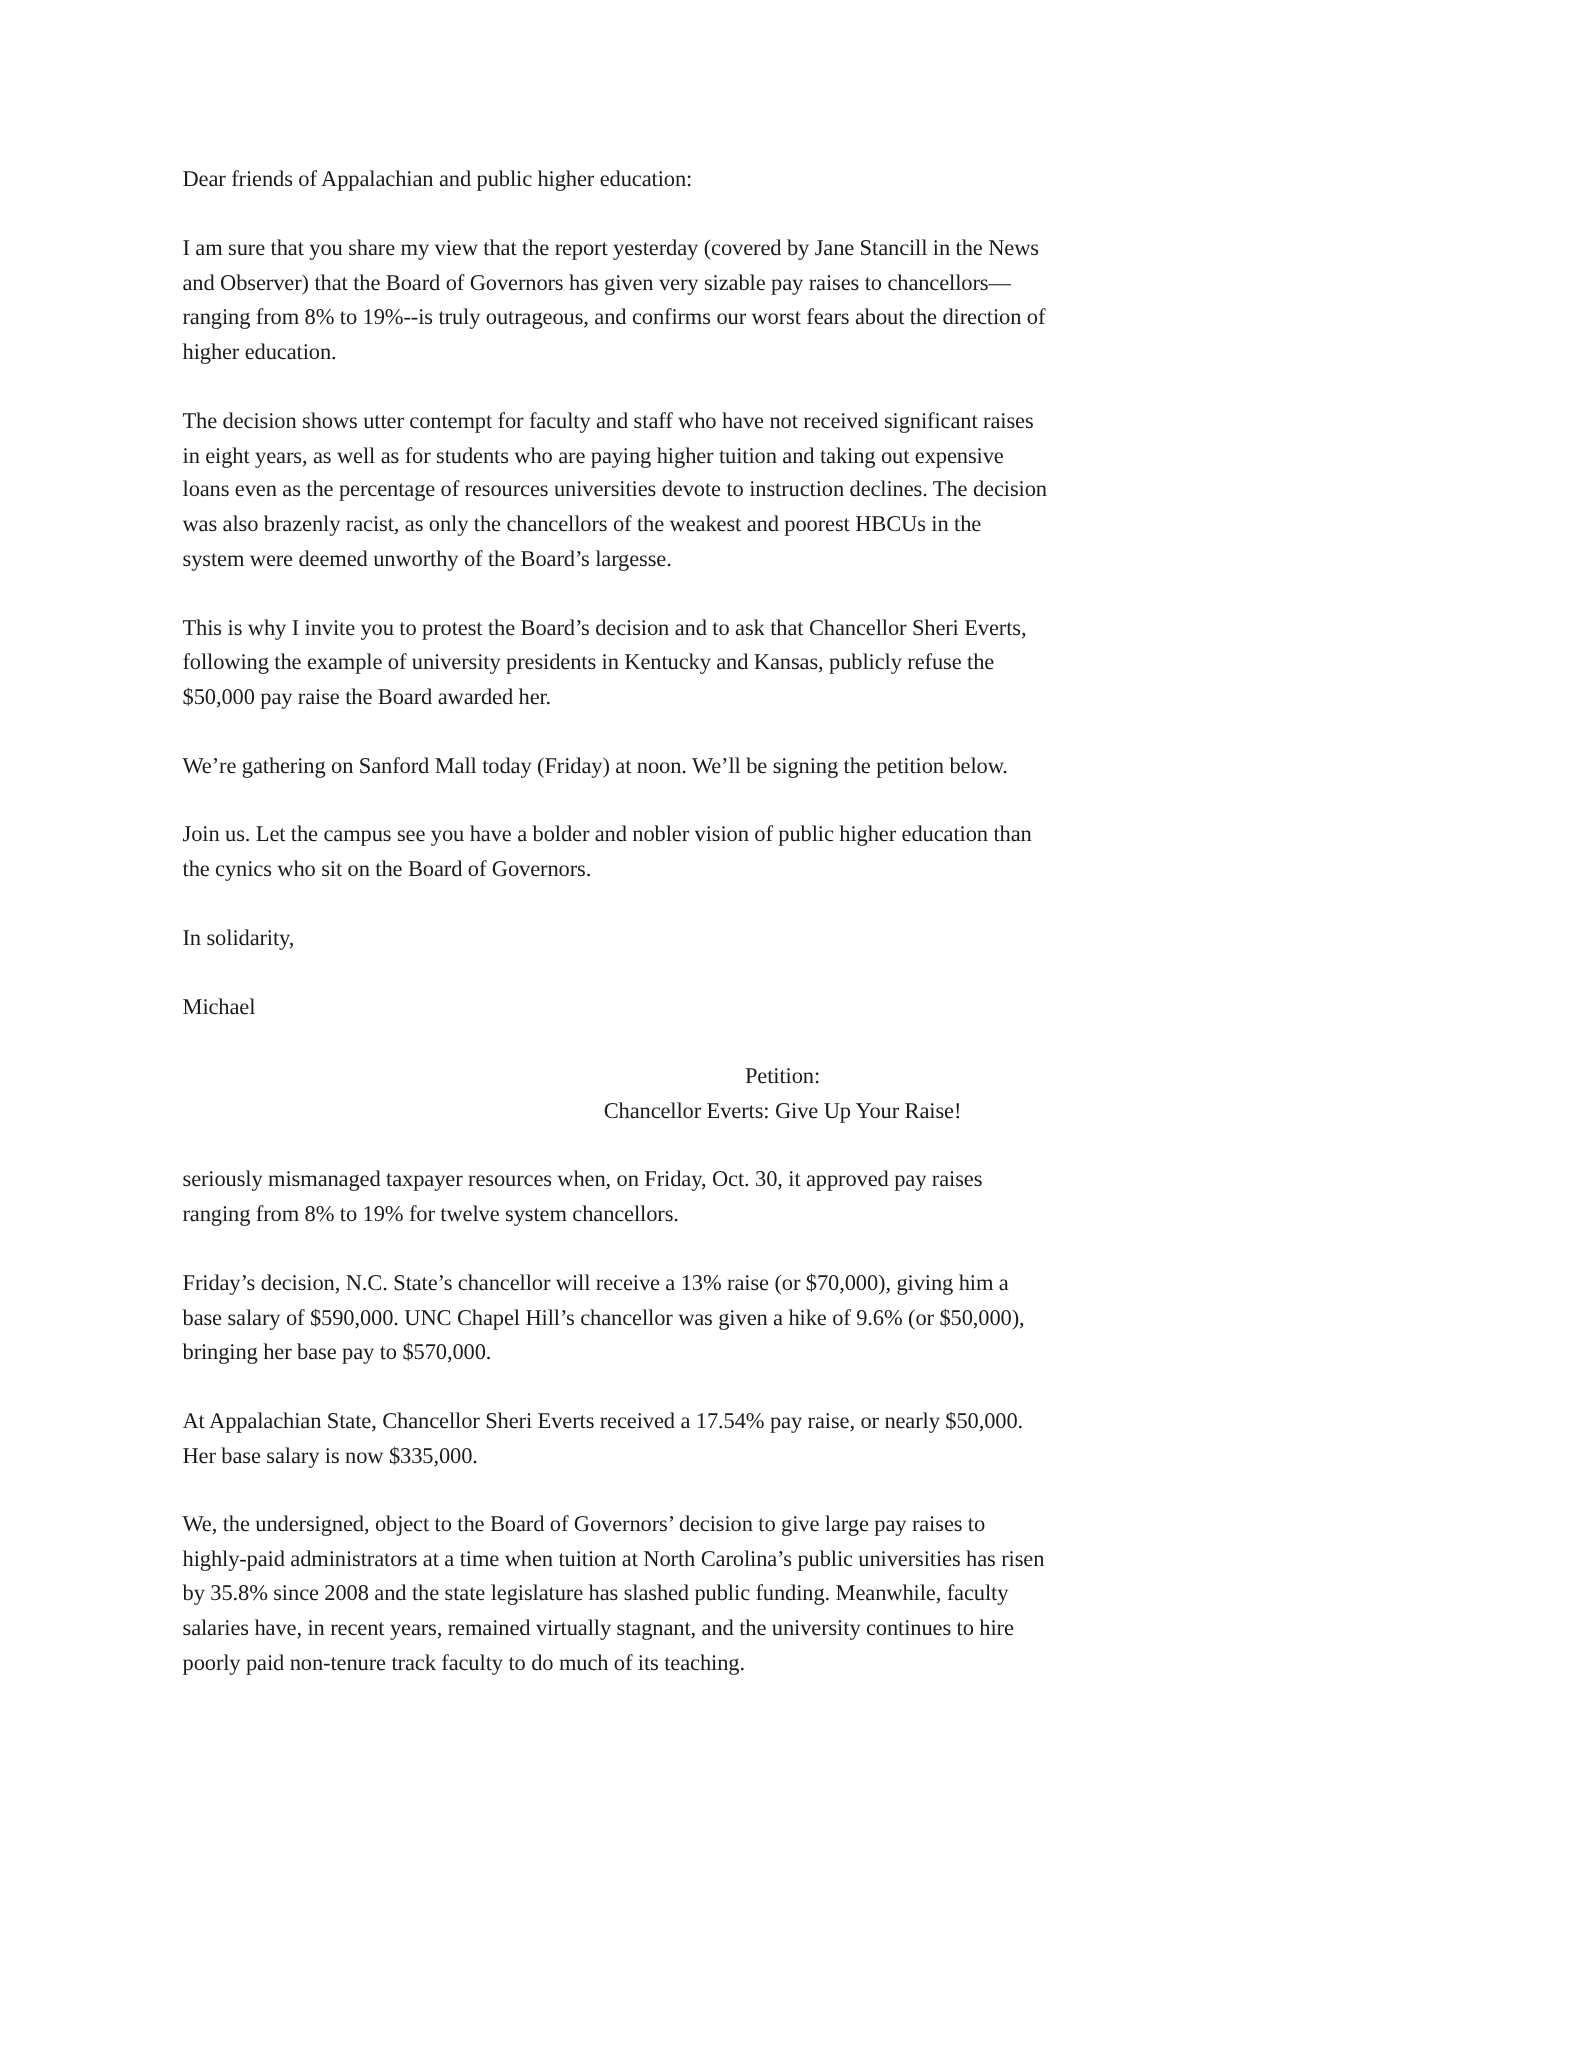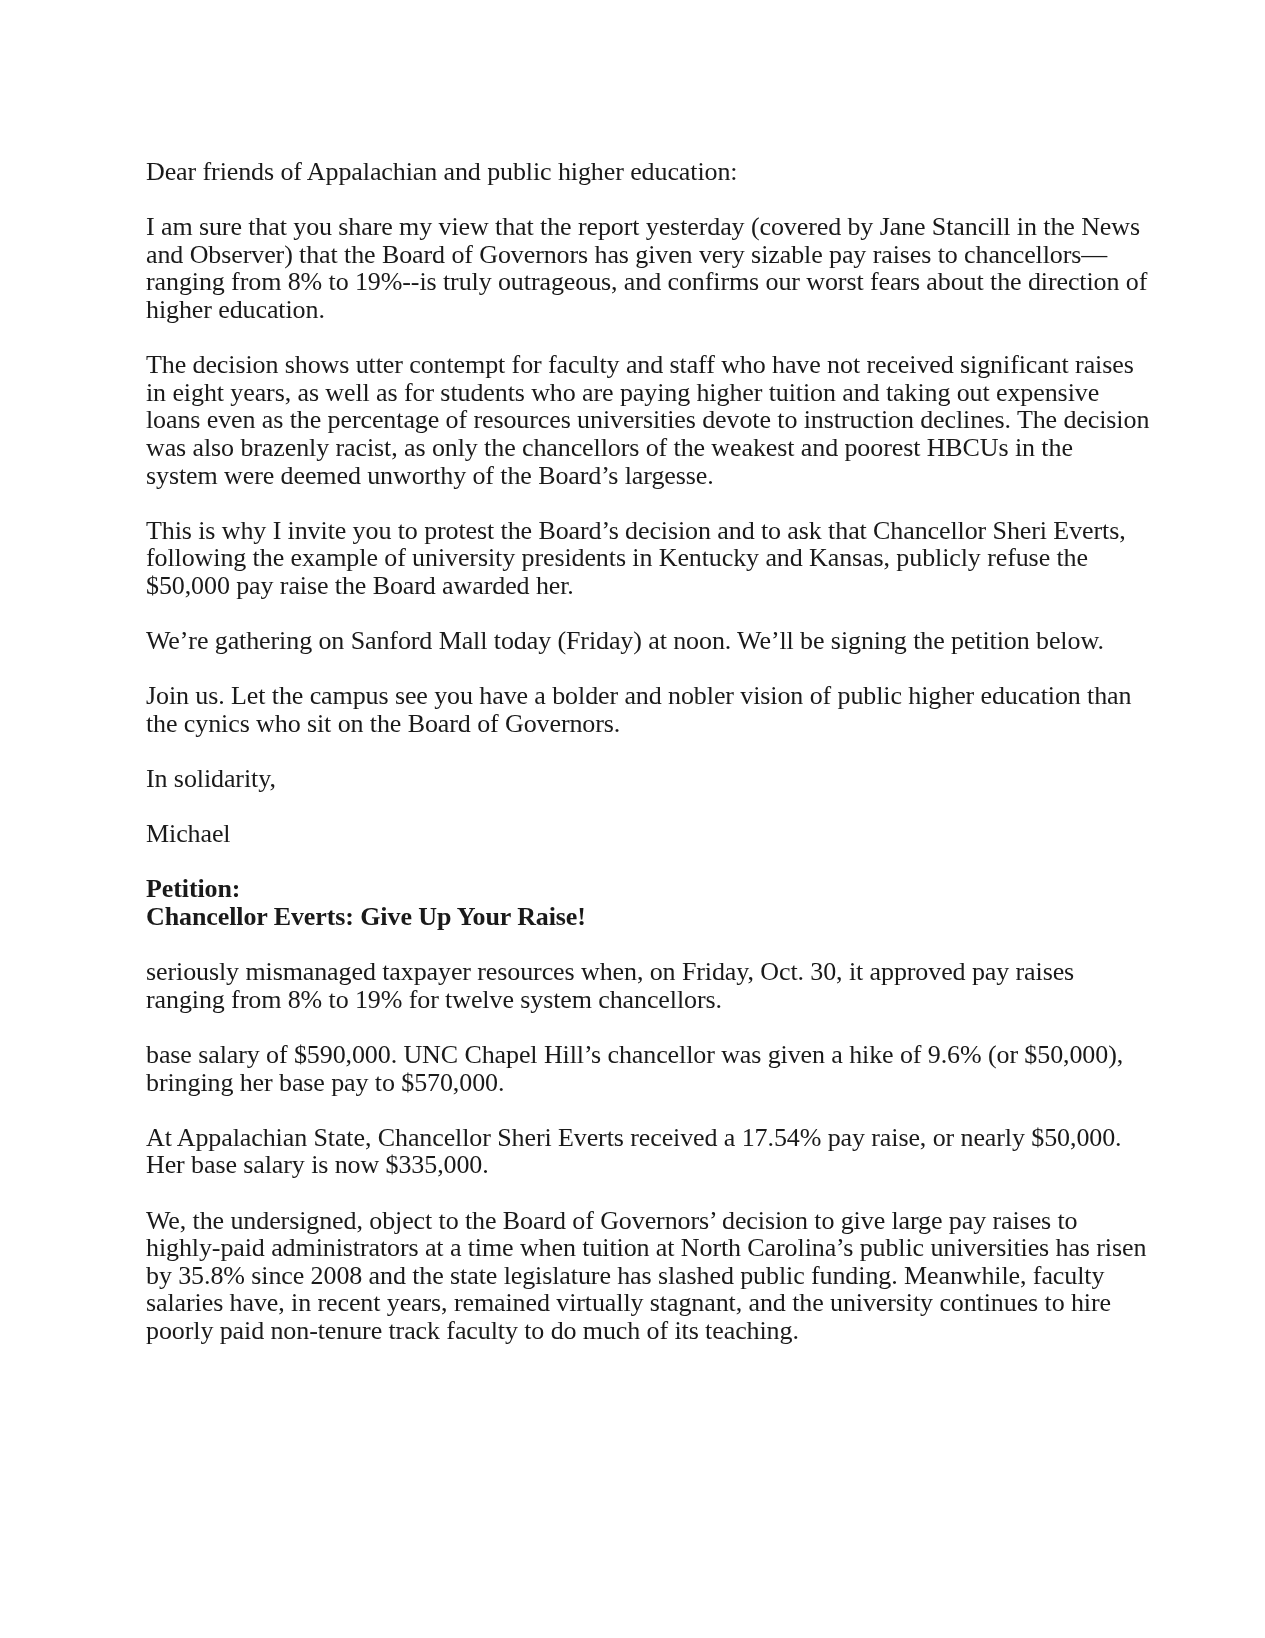--- a/index.html
+++ b/index.html
@@ -11,37 +11,37 @@
       width: 1265px;
       height: 1638px;
       position: relative;
       overflow: hidden;
       font-family: "Liberation Serif", "DejaVu Serif", serif;
       color: #1a1a1a;
     }
     .page {
       position: absolute;
       left: 146px;
-      top: 158px;
+      top: 130px;
       width: 960px;
-      font-size: 26px;
+      font-size: 18px;
       line-height: 27.6px;
       letter-spacing: -0.1px;
     }
     .para {
       margin: 0 0 27.6px 0;
       white-space: normal;
     }
     .line {
       display: block;
       white-space: nowrap;
     }
     .heading {
-      text-align: left;
-      font-weight: bold;
+      text-align: center;
+      font-weight: normal;
       margin: 12px 0 27.6px 0;
       width: 960px;
     }
     .heading .line {
       display: block;
     }
   </style>
 </head>
 <body>
 
@@ -93,20 +93,21 @@
     <span class="line">Petition:</span>
     <span class="line">Chancellor Everts: Give Up Your Raise!</span>
   </div>
 
   <p class="para">
     <span class="line">seriously mismanaged taxpayer resources when, on Friday, Oct. 30, it approved pay raises</span>
     <span class="line">ranging from 8% to 19% for twelve system chancellors.</span>
   </p>
 
   <p class="para">
+    <span class="line">Friday’s decision, N.C. State’s chancellor will receive a 13% raise (or $70,000), giving him a</span>
     <span class="line">base salary of $590,000. UNC Chapel Hill’s chancellor was given a hike of 9.6% (or $50,000),</span>
     <span class="line">bringing her base pay to $570,000.</span>
   </p>
 
   <p class="para">
     <span class="line">At Appalachian State, Chancellor Sheri Everts received a 17.54% pay raise, or nearly $50,000.</span>
     <span class="line">Her base salary is now $335,000.</span>
   </p>
 
   <p class="para">

